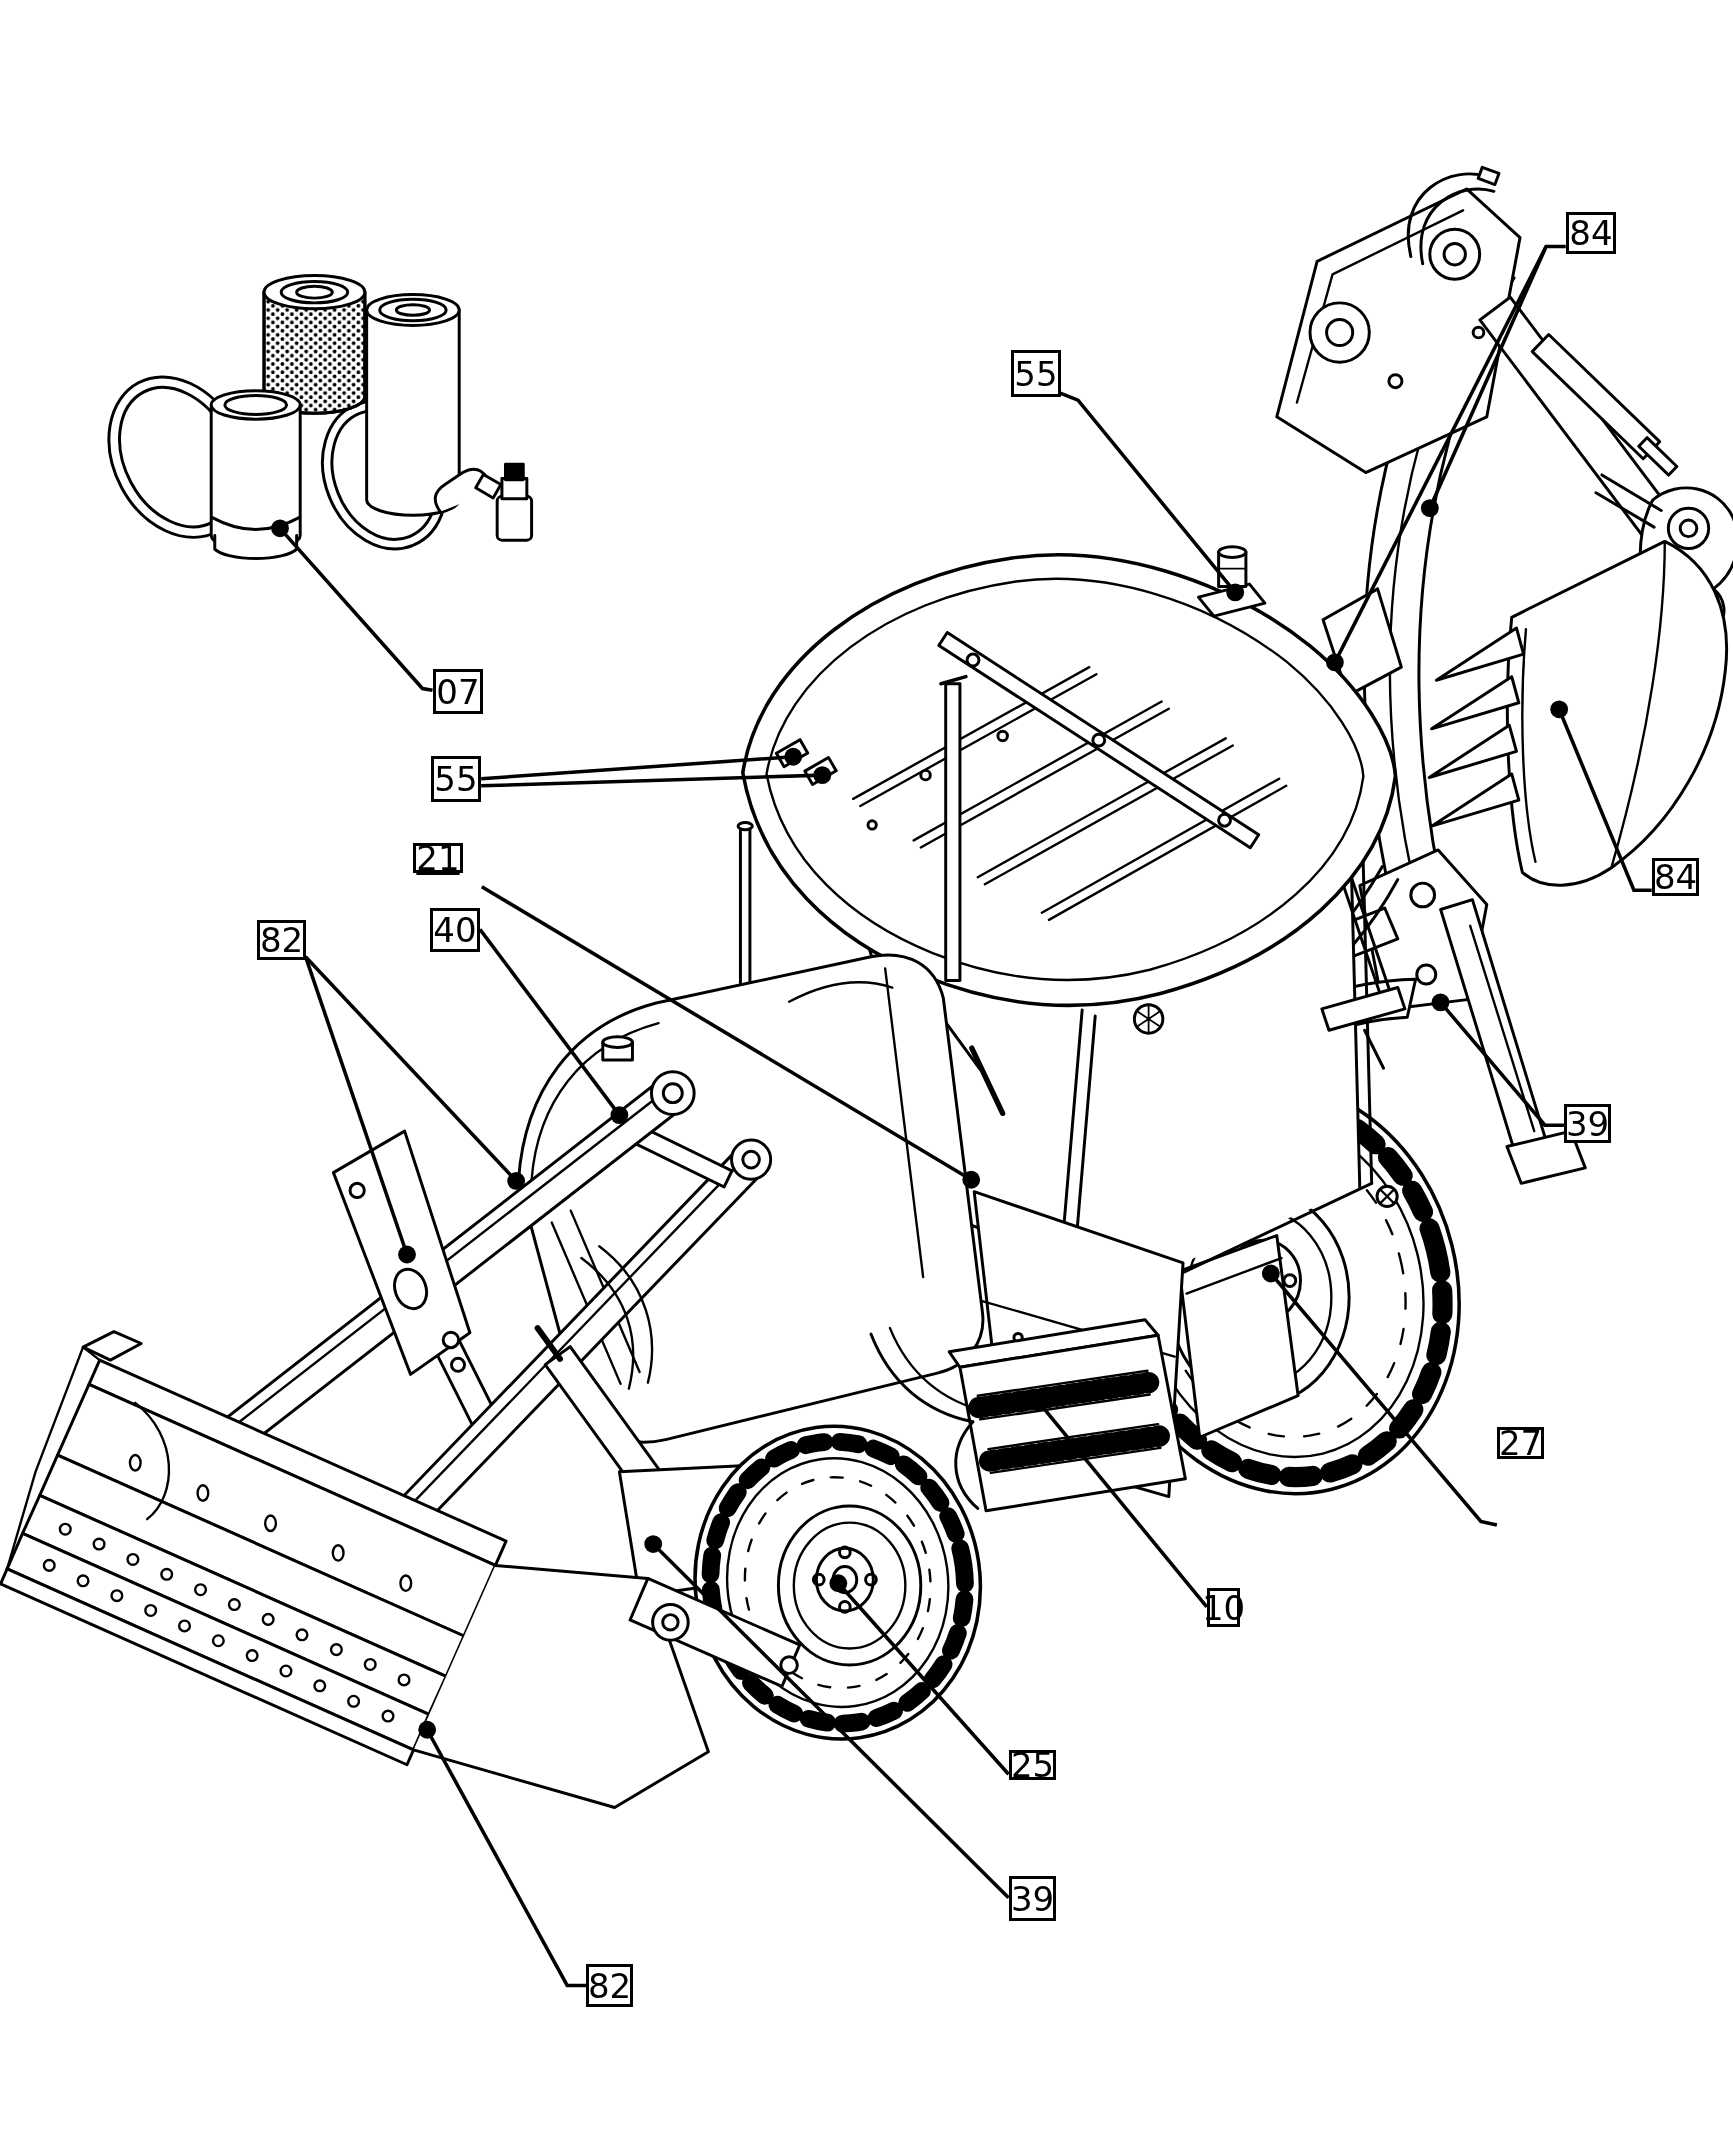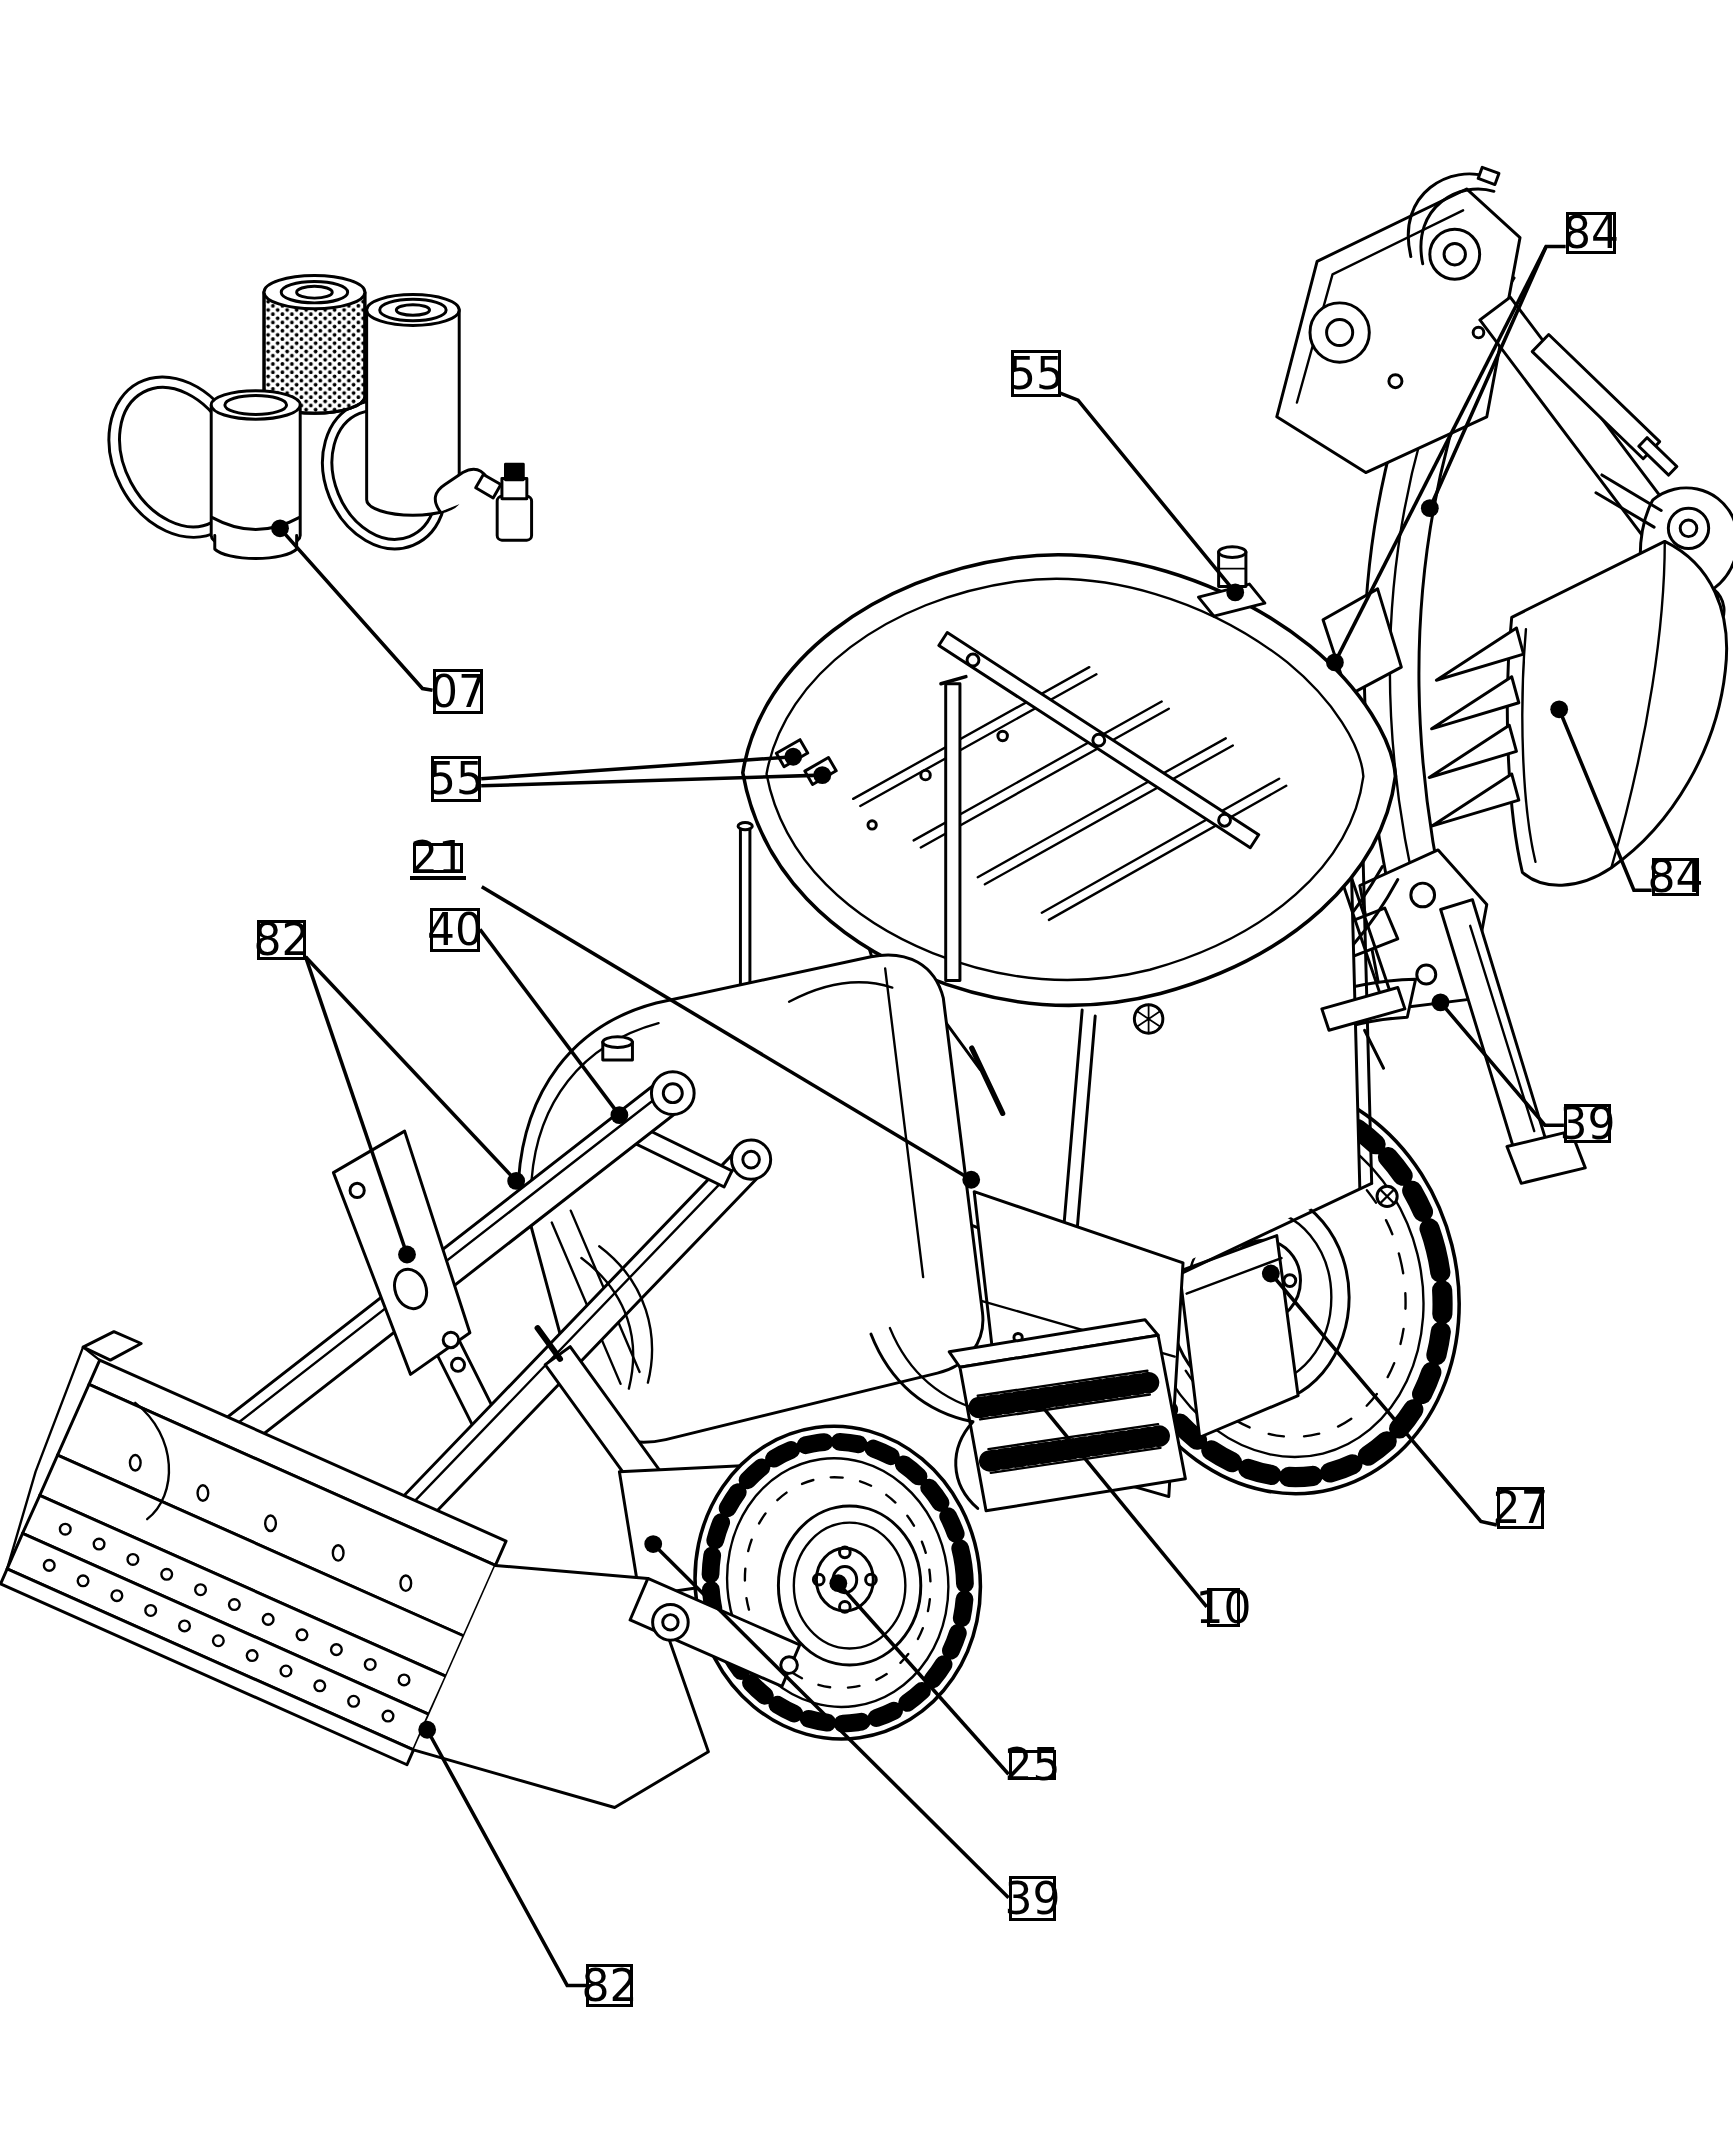--- a/index.html
+++ b/index.html
@@ -2,21 +2,21 @@
 <html style="font-size:9.5px"><head>
 <meta charset="utf-8">
 <style>
   html,body{margin:0;padding:0;background:#ffffff;}
   #stage{position:relative;width:1733px;height:2140px;background:#ffffff;overflow:hidden;
          font-family:"DejaVu Sans",sans-serif;}
   #machine-svg,#leader-svg{position:absolute;left:0;top:0;width:1733px;height:2140px;}
   #leader-svg{pointer-events:none;}
   #callout-layer{position:absolute;left:0;top:0;width:100%;height:100%;}
   .callout{position:absolute;box-sizing:border-box;background:#ffffff;border:3.6px solid #000000;
-           color:#000000;font-size:44px;line-height:1;display:flex;align-items:center;
+           color:#000000;font-size:34px;line-height:1;display:flex;align-items:center;
            justify-content:center;font-family:"DejaVu Sans",sans-serif;}
 </style>
 </head>
 <body>
 
 <div id="stage">
 
   <svg id="machine-svg" viewBox="0 0 2921 3606" xmlns="http://www.w3.org/2000/svg">
     <defs>
       <pattern id="meshdots" width="16" height="14" patternUnits="userSpaceOnUse">
@@ -379,20 +379,20 @@
   <div id="callout-layer">
       <div class="callout" style="left: 1566px; top: 212px; width: 50px; height: 42px;">84</div>
       <div class="callout" style="left: 1011px; top: 350px; width: 50px; height: 47px;">55</div>
       <div class="callout" style="left: 433px; top: 669px; width: 50px; height: 45px;">07</div>
       <div class="callout" style="left: 431px; top: 756px; width: 50px; height: 46px;">55</div>
       <div class="callout" style="left: 413px; top: 843px; width: 50px; height: 30px; text-decoration: underline;">21</div>
       <div class="callout" style="left: 430px; top: 908px; width: 50px; height: 44px;">40</div>
       <div class="callout" style="left: 257px; top: 920px; width: 49px; height: 40px;">82</div>
       <div class="callout" style="left: 1652px; top: 858px; width: 47px; height: 38px;">84</div>
       <div class="callout" style="left: 1564px; top: 1104px; width: 47px; height: 39px;">39</div>
-      <div class="callout" style="left: 1497px; top: 1487px; width: 47px; height: 42px;">27</div>
+      <div class="callout" style="left: 1497px; top: 1427px; width: 47px; height: 32px;">27</div>
       <div class="callout" style="left: 1207px; top: 1588px; width: 33px; height: 39px;">10</div>
       <div class="callout" style="left: 1009px; top: 1750px; width: 47px; height: 30px;">25</div>
       <div class="callout" style="left: 1009px; top: 1876px; width: 47px; height: 45px;">39</div>
       <div class="callout" style="left: 586px; top: 1964px; width: 47px; height: 43px;">82</div>
     </div>
 </div>
 
 
 </body></html>

